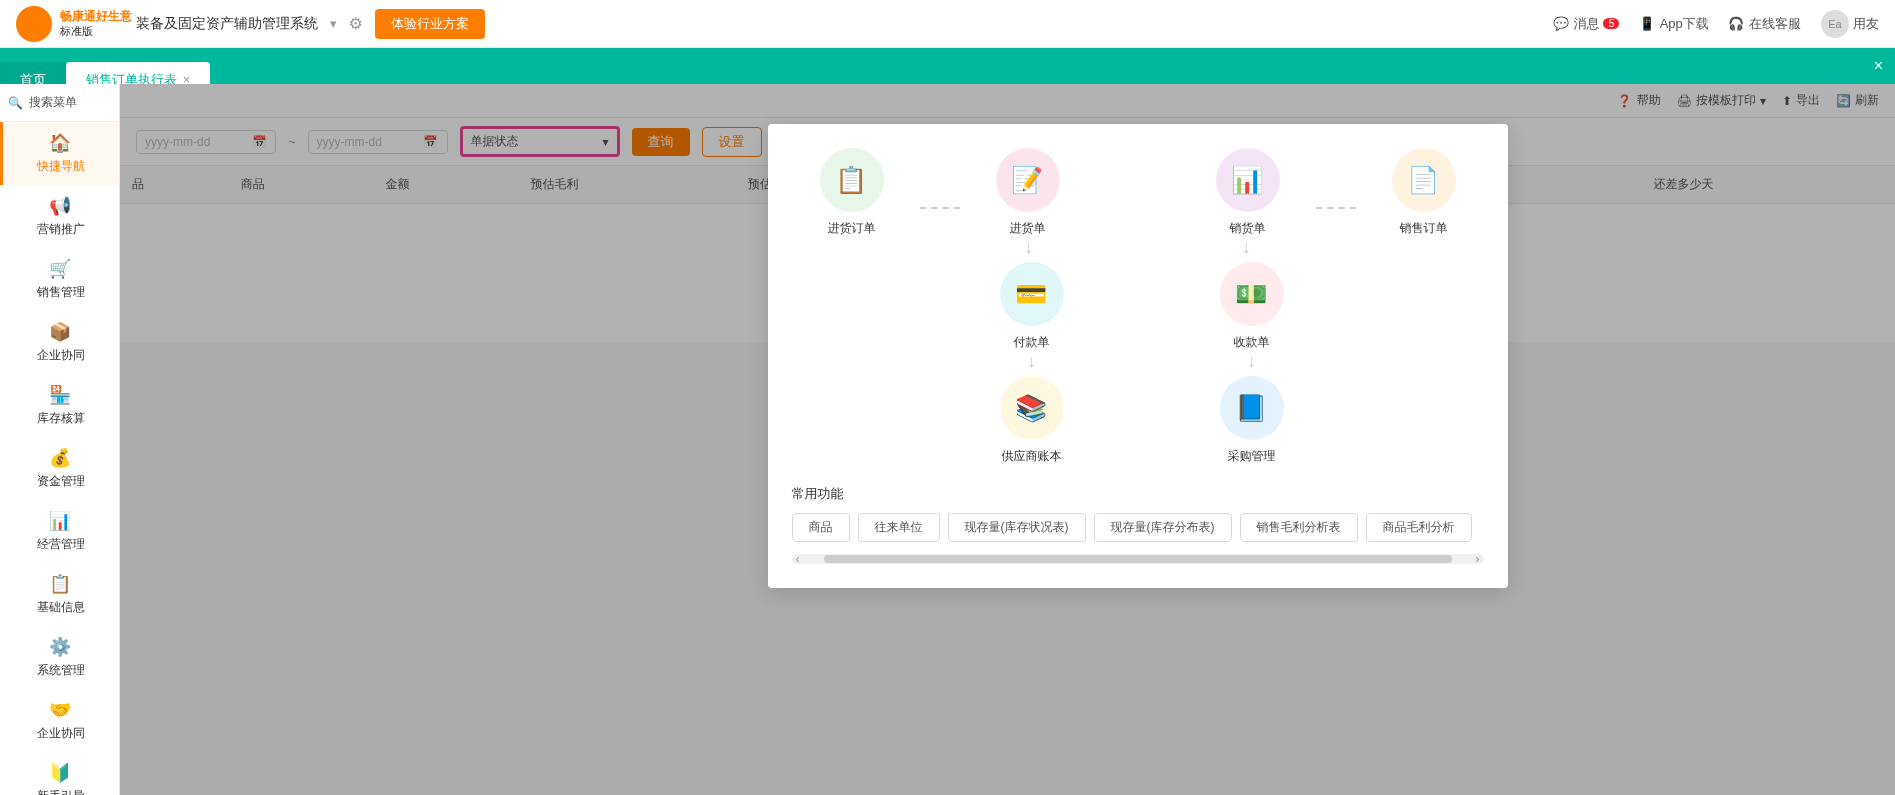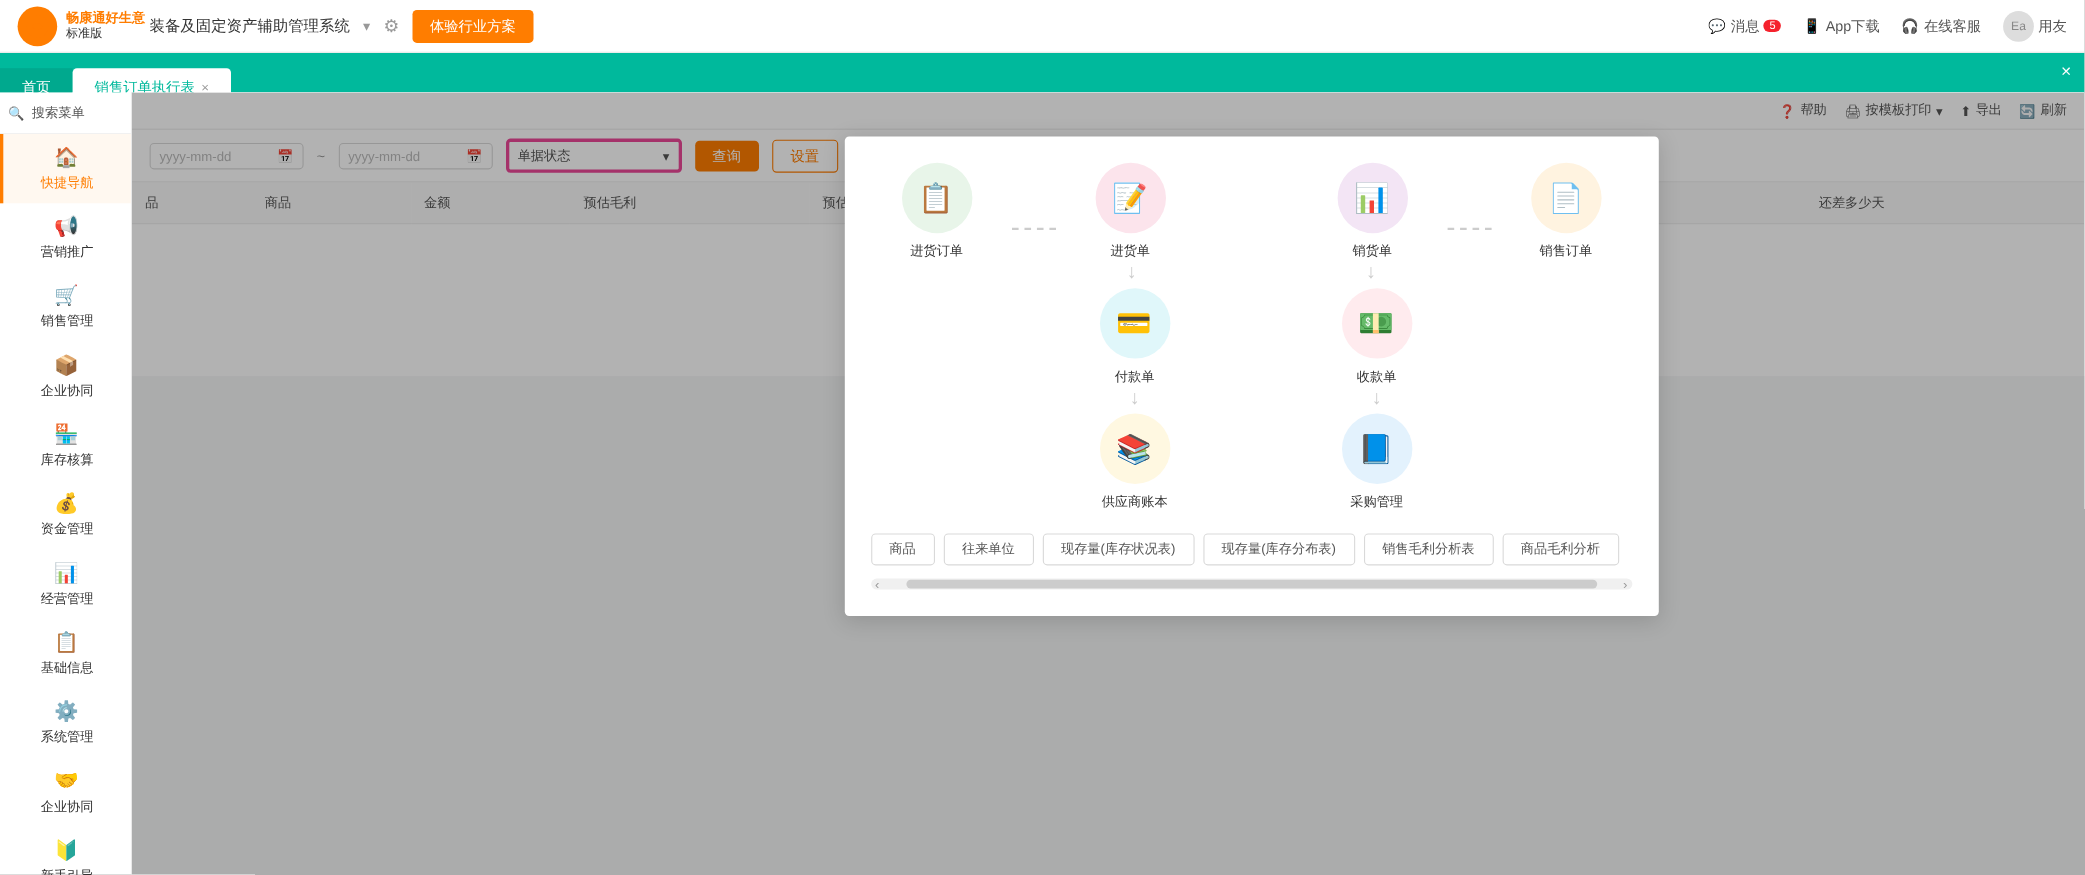--- a/index.html
+++ b/index.html
@@ -649,20 +649,21 @@
             <div class="flow-node">
               <div class="flow-circle light-blue">
                 <span style="font-size:26px;">📘</span>
               </div>
               <span class="flow-label">采购管理</span>
             </div>
           </div>
         </div>
 
         <div class="common-functions">
+          <div class="common-title">常用功能</div>
           <div class="func-buttons">
             <button class="func-btn">商品</button>
             <button class="func-btn">往来单位</button>
             <button class="func-btn">现存量(库存状况表)</button>
             <button class="func-btn">现存量(库存分布表)</button>
             <button class="func-btn">销售毛利分析表</button>
             <button class="func-btn">商品毛利分析</button>
           </div>
         </div>
 

